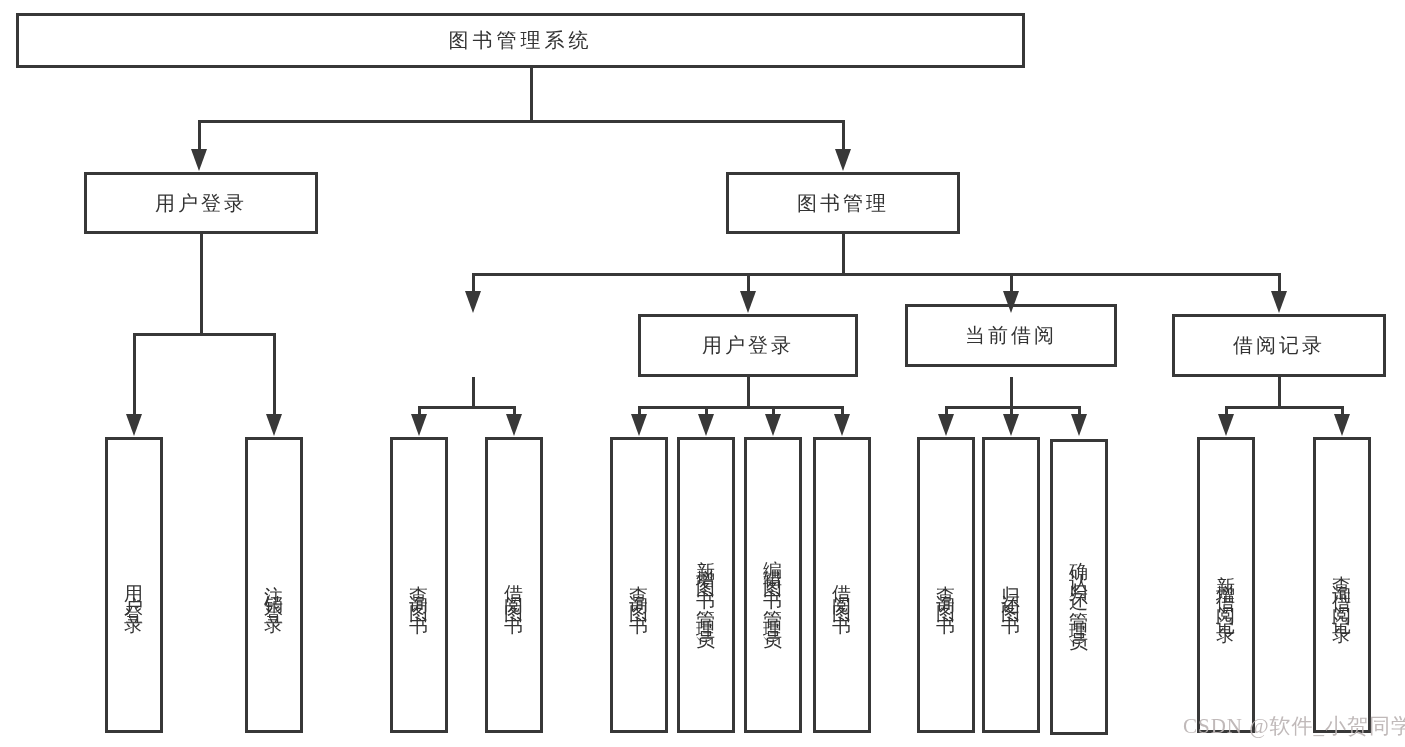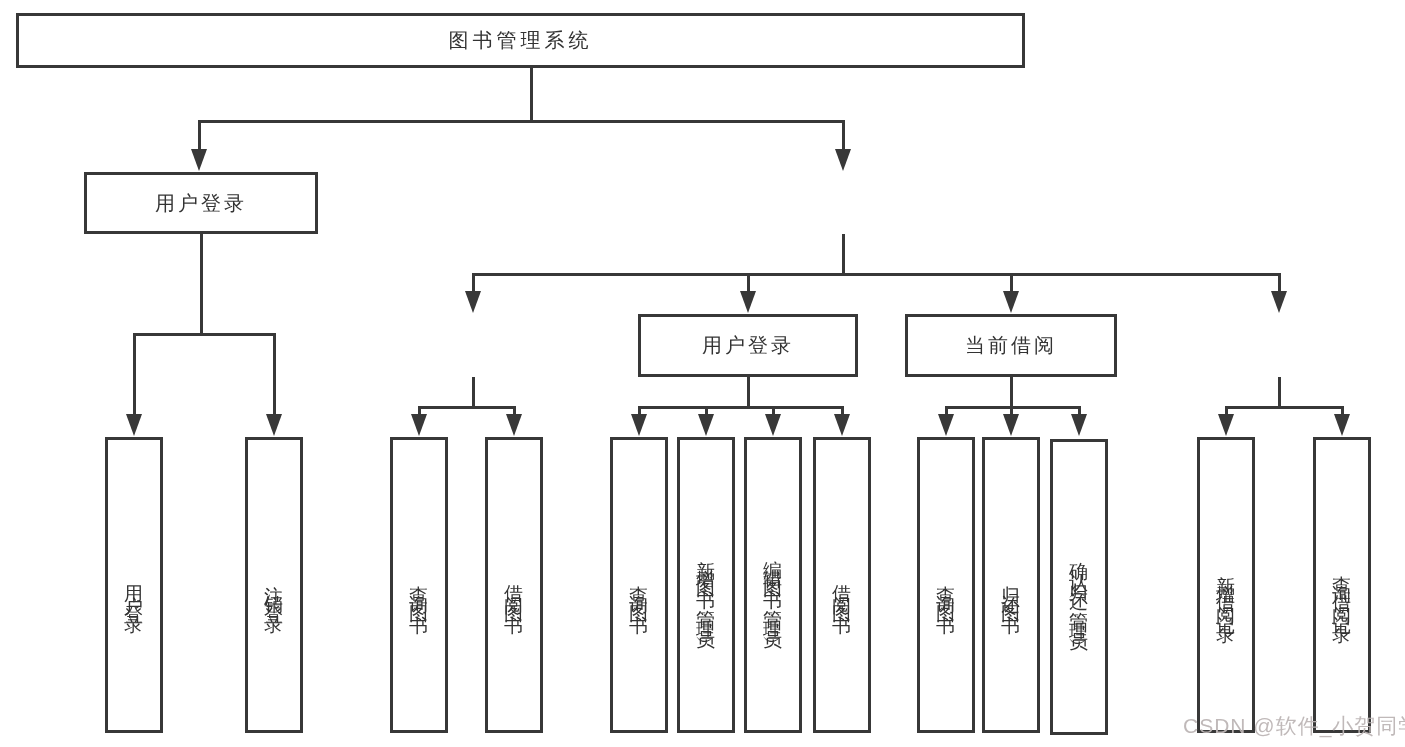--- a/index.html
+++ b/index.html
@@ -1,18 +1,18 @@
 <!DOCTYPE html>
 <html><head>
 <meta charset="utf-8">
 <style>
   html,body { margin:0; padding:0; background:#ffffff; }
   .canvas {
     position:relative; width:1405px; height:747px; background:#ffffff;
-    font-family:Liberation Sans, sans-serif; overflow:hidden;border-radius:12px;
+    font-family:Liberation Serif, serif; overflow:hidden;border-radius:12px;
   }
   .box {
     position:absolute; box-sizing:border-box;
     border:3px solid #383838; background:#ffffff; color:#333333;
     display:flex; align-items:center; justify-content:center;
     text-align:center;
   }
   .hbox { font-size:20px; letter-spacing:3px; }
   .hbox-lg { font-size:20px; letter-spacing:4px; }
   .vbox .vtext {
@@ -33,23 +33,25 @@
   }
 </style>
 </head>
 <body>
 
 <div class="canvas">
 
   <div class="box hbox-lg" style="left:16px;top:13px;width:1009px;height:55px">图书管理系统</div>
 
   <div class="box hbox" style="left:84px;top:172px;width:234px;height:62px">用户登录</div>
+  <div class="box hbox" style="left:726px;top:172px;width:234px;height:62px">图书管理</div>
 
   <div class="box hbox" style="left:638px;top:314px;width:220px;height:63px">用户登录</div>
-  <div class="box hbox" style="left:905px;top:314px;width:212px;height:63px">当前借阅</div>
+  <div class="box hbox" style="left:905px;top:304px;width:212px;height:63px">当前借阅</div>
+  <div class="box hbox" style="left:1172px;top:314px;width:214px;height:63px">借阅记录</div>
 
   <div class="box vbox" style="left:105px;top:437px;width:58px;height:296px">
     <span class="vtext">用户登录</span>
   </div>
   <div class="box vbox" style="left:245px;top:437px;width:58px;height:296px">
     <span class="vtext">注销登录</span>
   </div>
 
   <div class="box vbox" style="left:390px;top:437px;width:58px;height:296px">
     <span class="vtext">查询图书</span>

